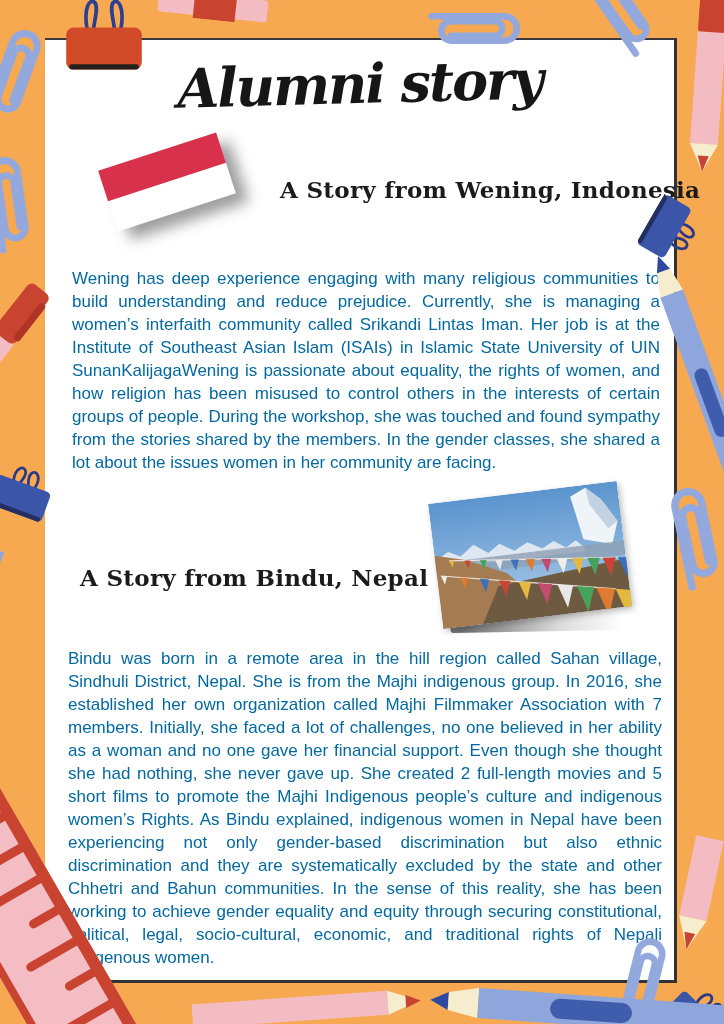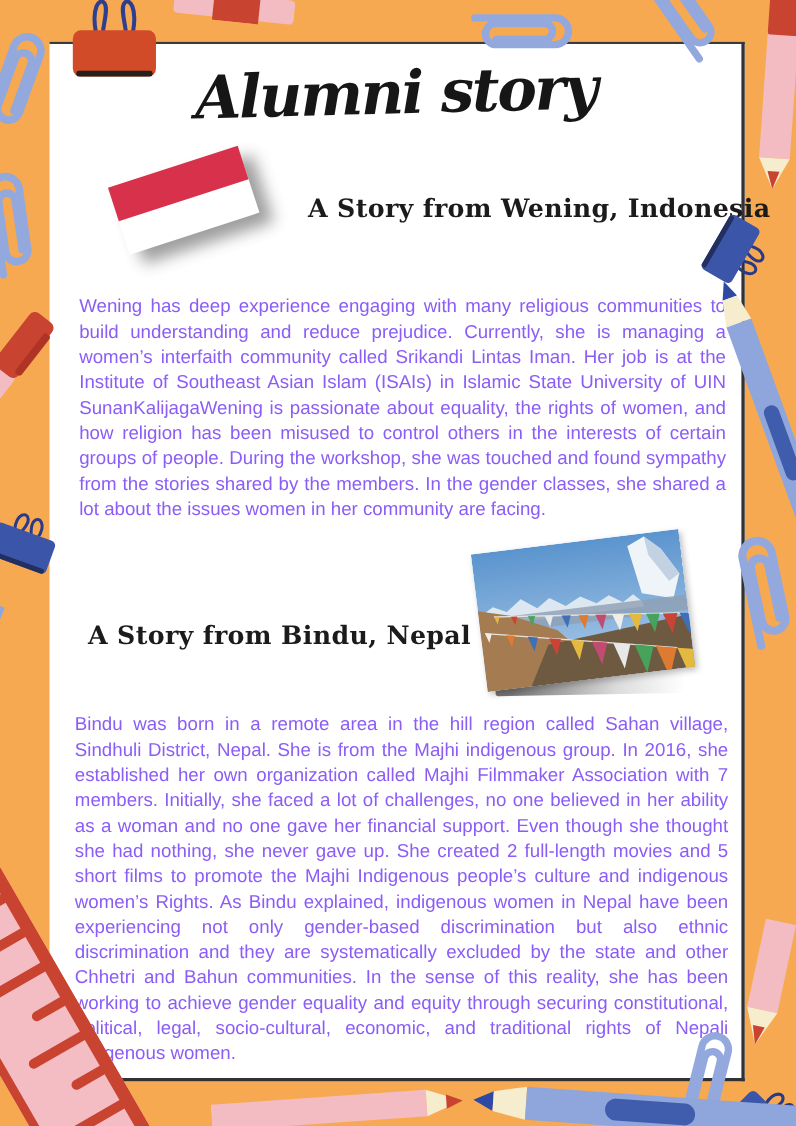--- a/index.html
+++ b/index.html
@@ -30,21 +30,21 @@
   .story-heading{
     position:absolute;
     font-family:"DejaVu Serif",serif;
     font-weight:bold;font-size:23px;color:#1b1b1b;
     letter-spacing:.3px;white-space:nowrap;text-align:right;
   }
   .h-indonesia{top:136px;left:235px;width:405px;text-align:left;}
   .h-nepal{top:524px;left:35px;}
   .story-body{
     position:absolute;
-    font-size:17px;line-height:23px;color:#8b5cf6;
+    font-size:17px;line-height:23px;color:#0369a1;
     text-align:justify;
   }
   .b-indonesia{top:227px;left:27px;width:588px;}
   .b-nepal{top:607px;left:23px;width:594px;}
   
   .flag{
     position:absolute;left:60px;top:110px;width:124px;height:64px;
     transform:rotate(-18deg);
     box-shadow:10px 12px 14px rgba(40,40,40,.45);
     background:#ffffff;

